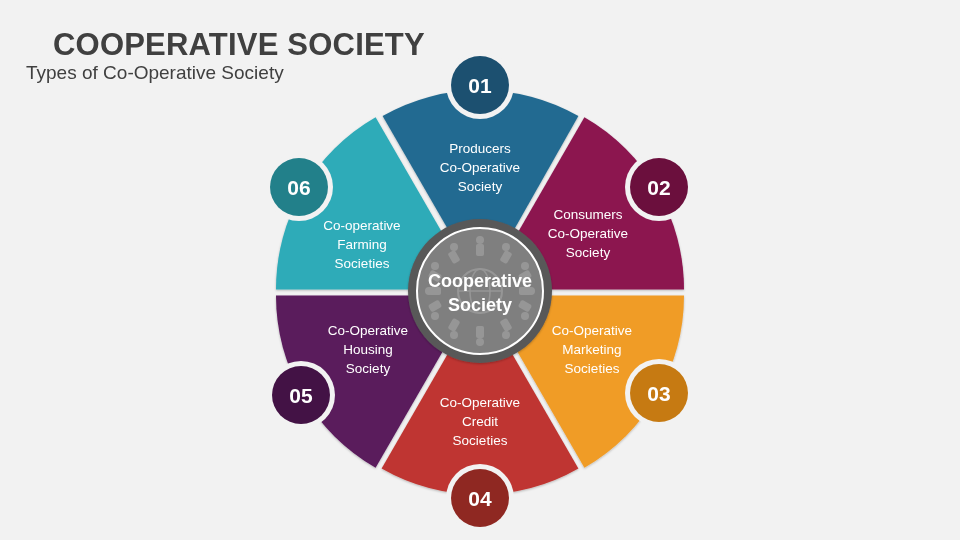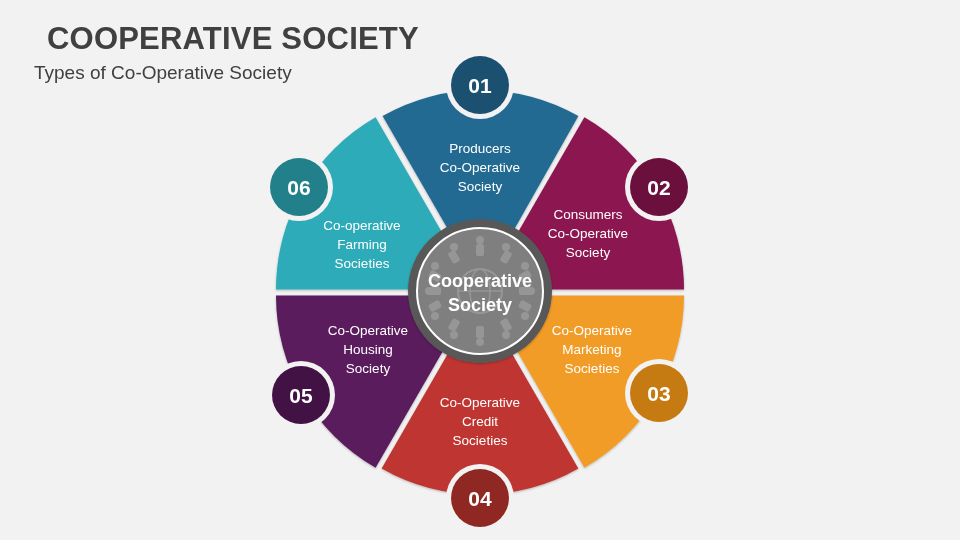--- a/index.html
+++ b/index.html
@@ -1,20 +1,20 @@
 <!DOCTYPE html>
 <html><head>
 <meta charset="utf-8">
 <style>
   html, body { margin:0; padding:0; }
   body { width:960px; height:540px; background:#f2f2f2; position:relative; overflow:hidden;
          font-family:"Liberation Sans", "DejaVu Sans", sans-serif; }
   .title { position:absolute; left:39px; top:13px; font-size:31px; font-weight:bold; color:#404040;
-           letter-spacing:0.2px; margin:8px; }
-  .subtitle { position:absolute; left:34px; top:62px; font-size:19px; color:#404040; margin:0;text-align:center; }
+           letter-spacing:0.2px; margin:14px; }
+  .subtitle { position:absolute; left:26px; top:62px; font-size:19px; color:#404040; margin:0;text-align:center; }
   svg.wheel { position:absolute; left:0; top:0; }
   .seg-label { font-size:13.5px; fill:#ffffff; text-anchor:middle; font-family:"Liberation Sans","DejaVu Sans",sans-serif; }
   .num-label { font-size:21px; font-weight:bold; fill:#ffffff; text-anchor:middle; font-family:"Liberation Sans","DejaVu Sans",sans-serif; }
   .center-label { font-size:18px; font-weight:bold; fill:#ffffff; text-anchor:middle; font-family:"Liberation Sans","DejaVu Sans",sans-serif; }
 </style>
 </head>
 <body>
 
 <h1 class="title">COOPERATIVE SOCIETY</h1>
 <p class="subtitle">Types of Co-Operative Society</p>

